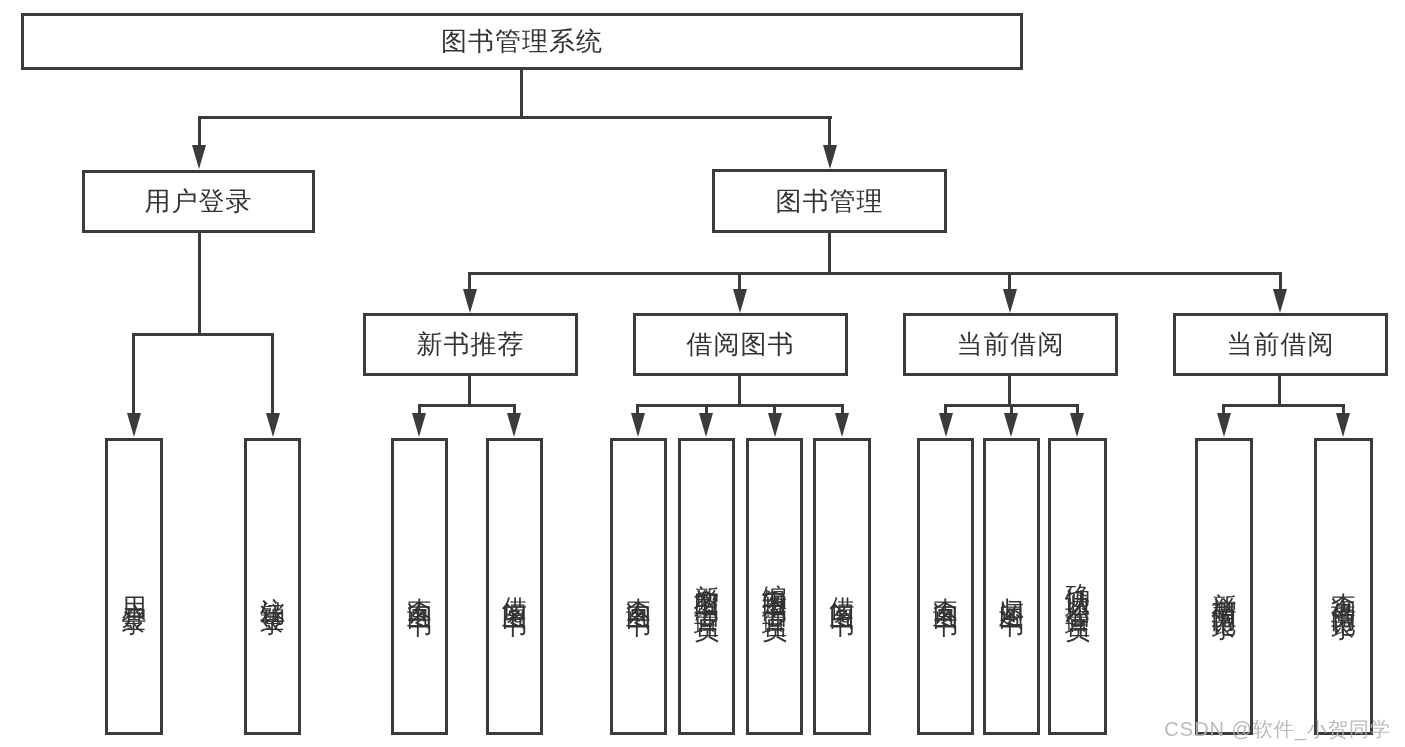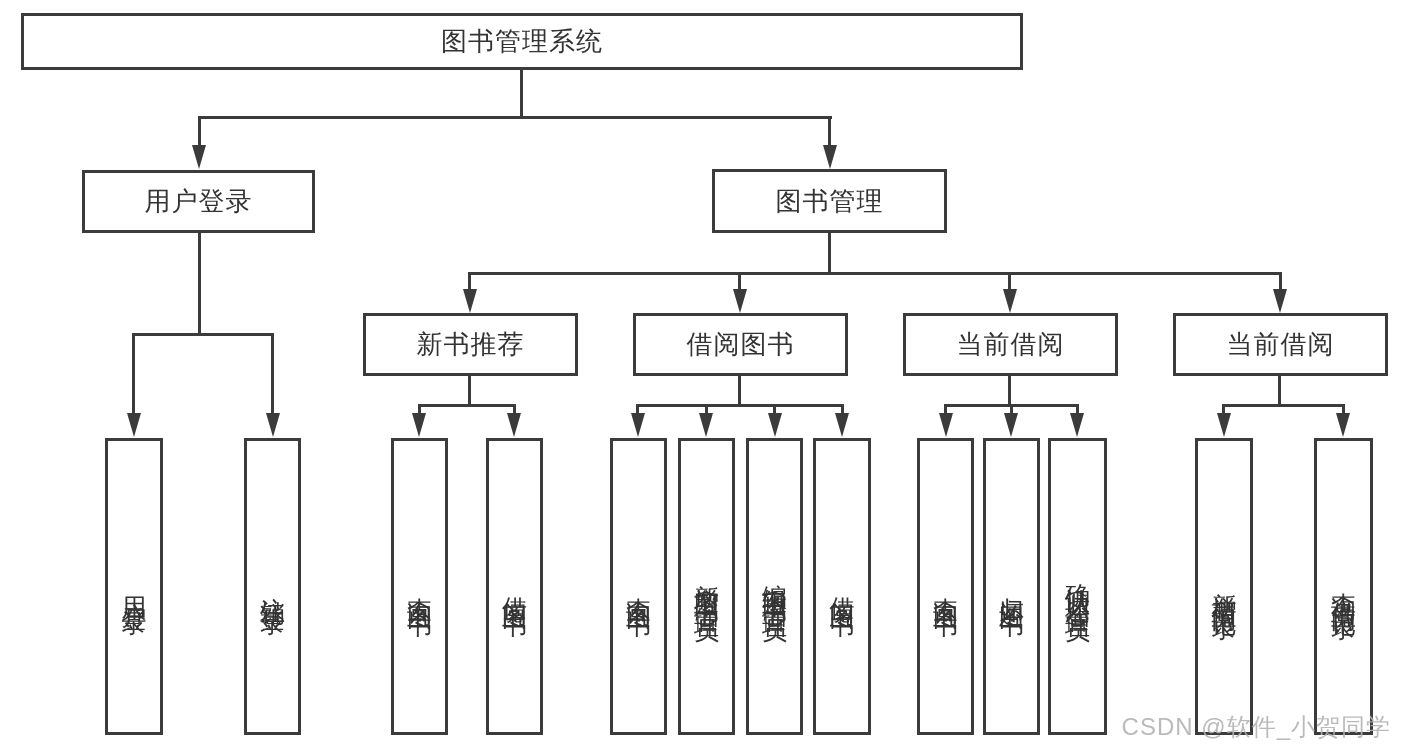--- a/index.html
+++ b/index.html
@@ -45,21 +45,21 @@
     width: 0;
     height: 0;
     border-left: 7px solid transparent;
     border-right: 7px solid transparent;
     border-top: 24px solid var(--line, #3b3b3b);
   }
   .watermark {
     position: absolute;
     right: 14px;
     bottom: 4px;
-    font-size: 24px;
+    font-size: 20px;
     letter-spacing: 1px;
     color: var(--wm, #b3b3b3);
     opacity: 0.9;
     white-space: nowrap;
     z-index: 5;
   }
 </style>
 </head>
 <body>
 

